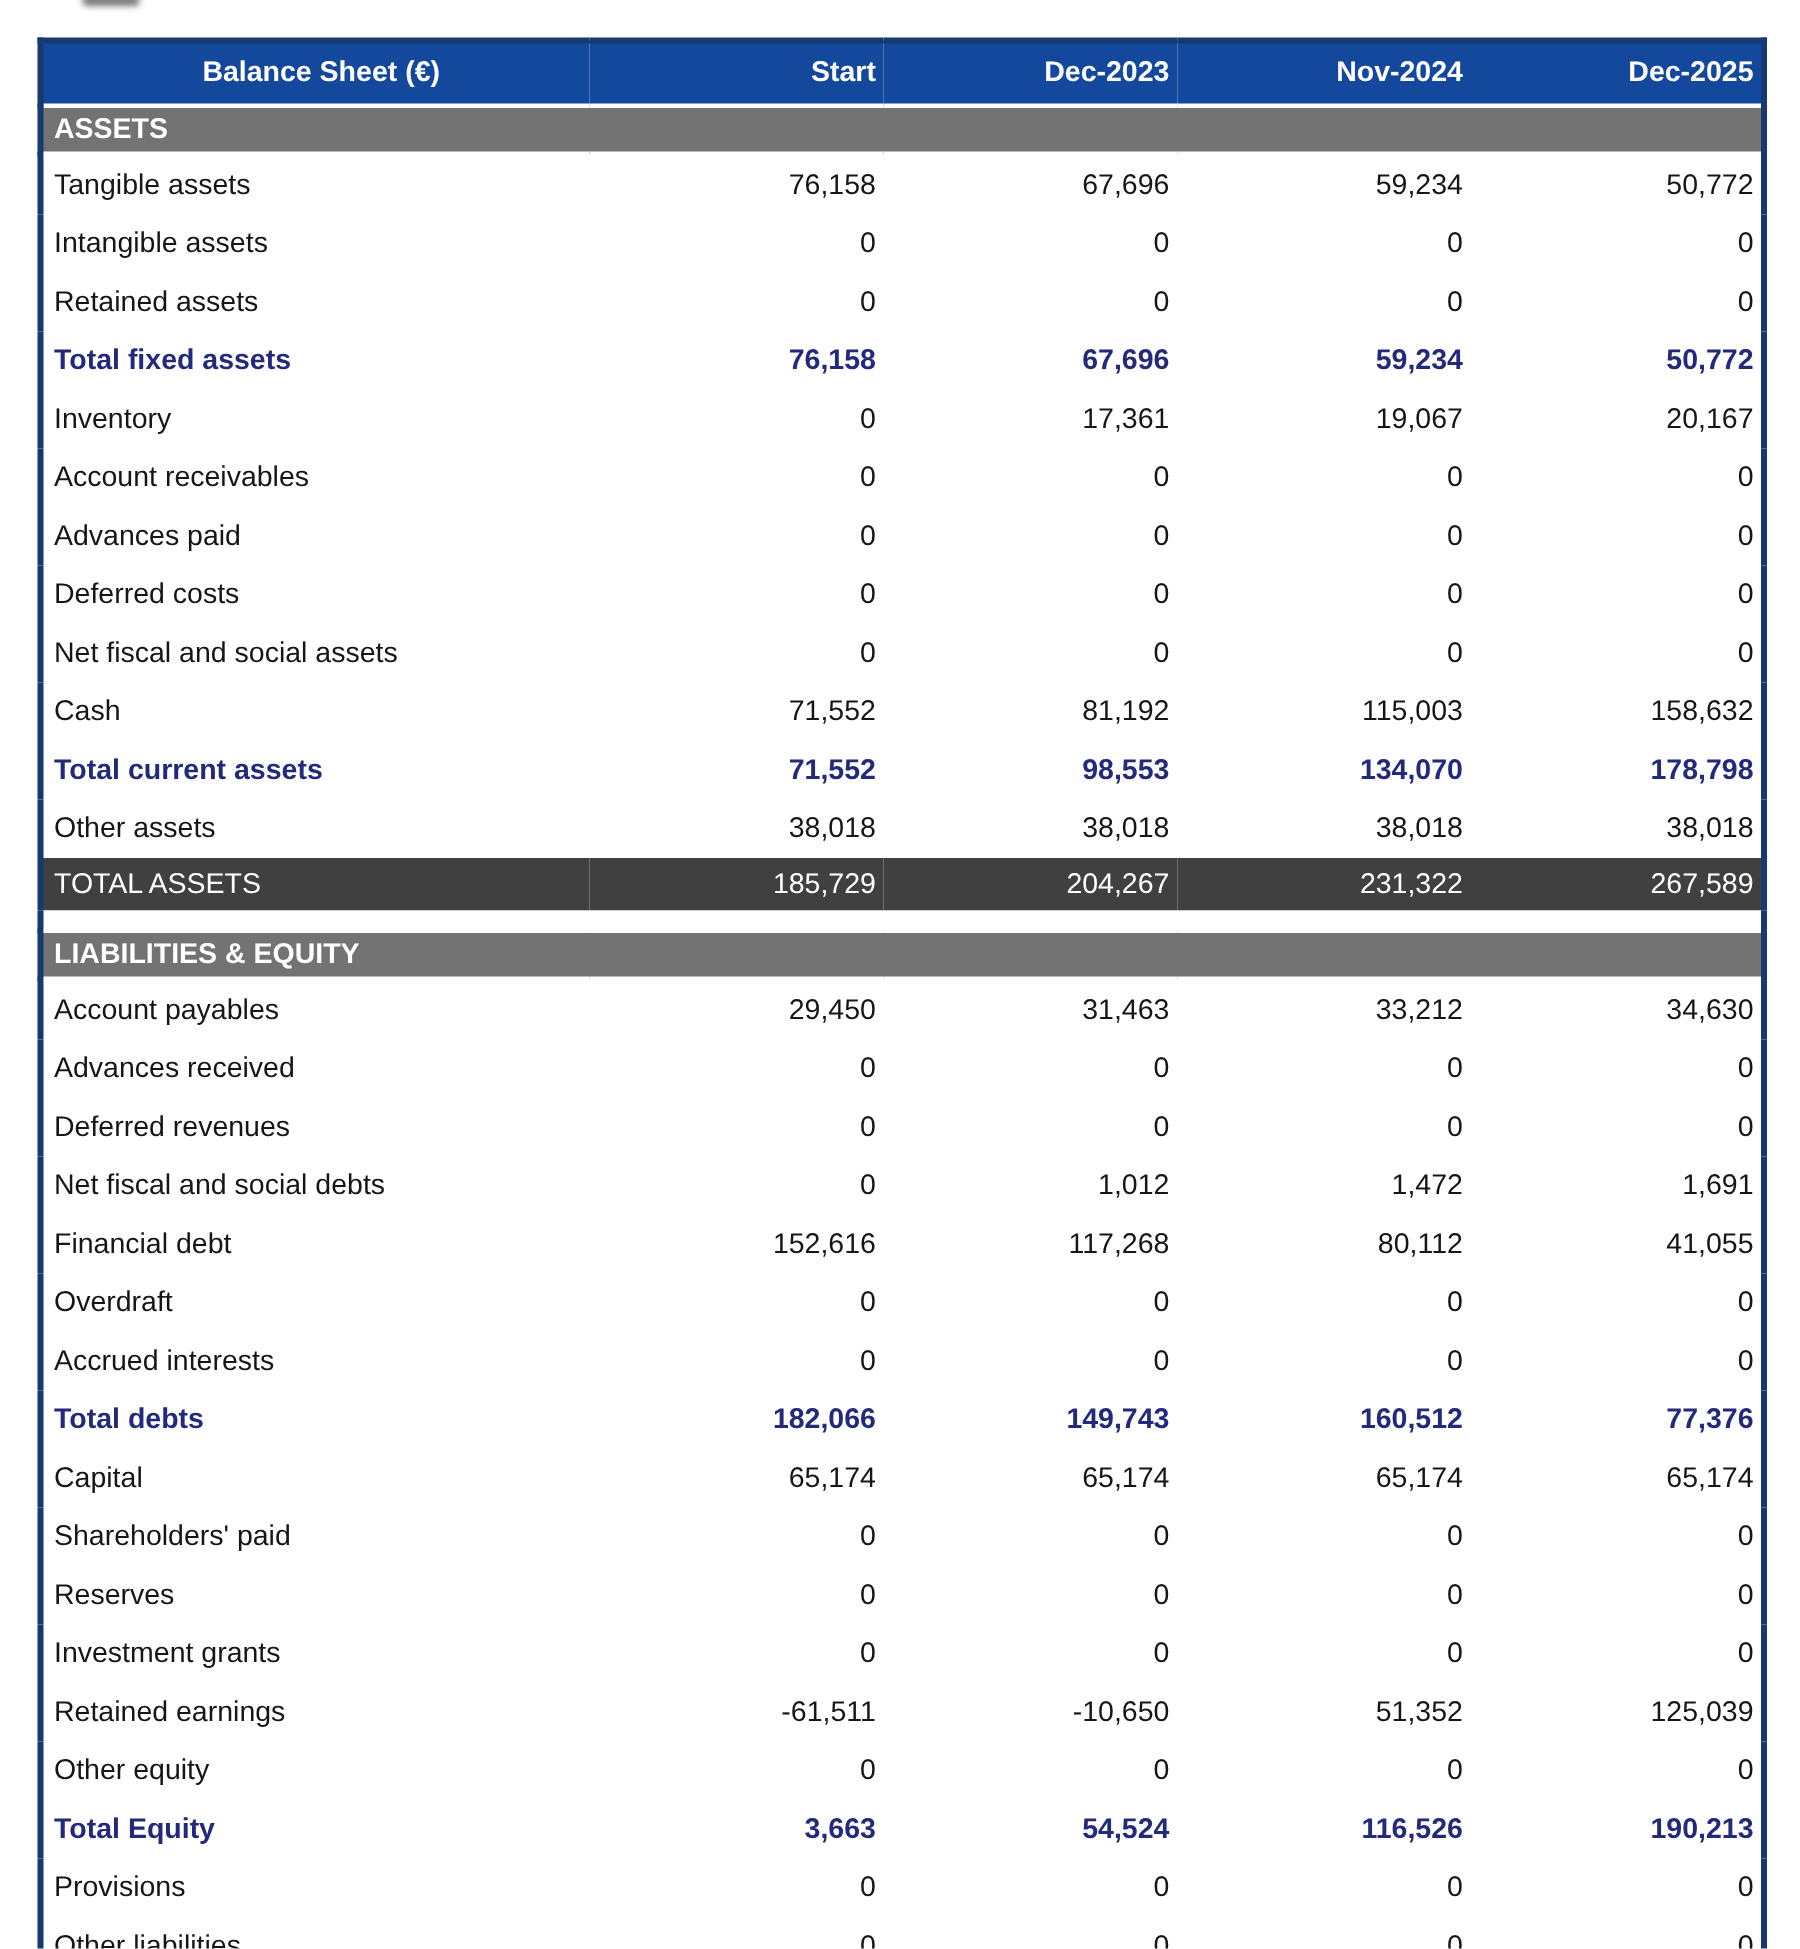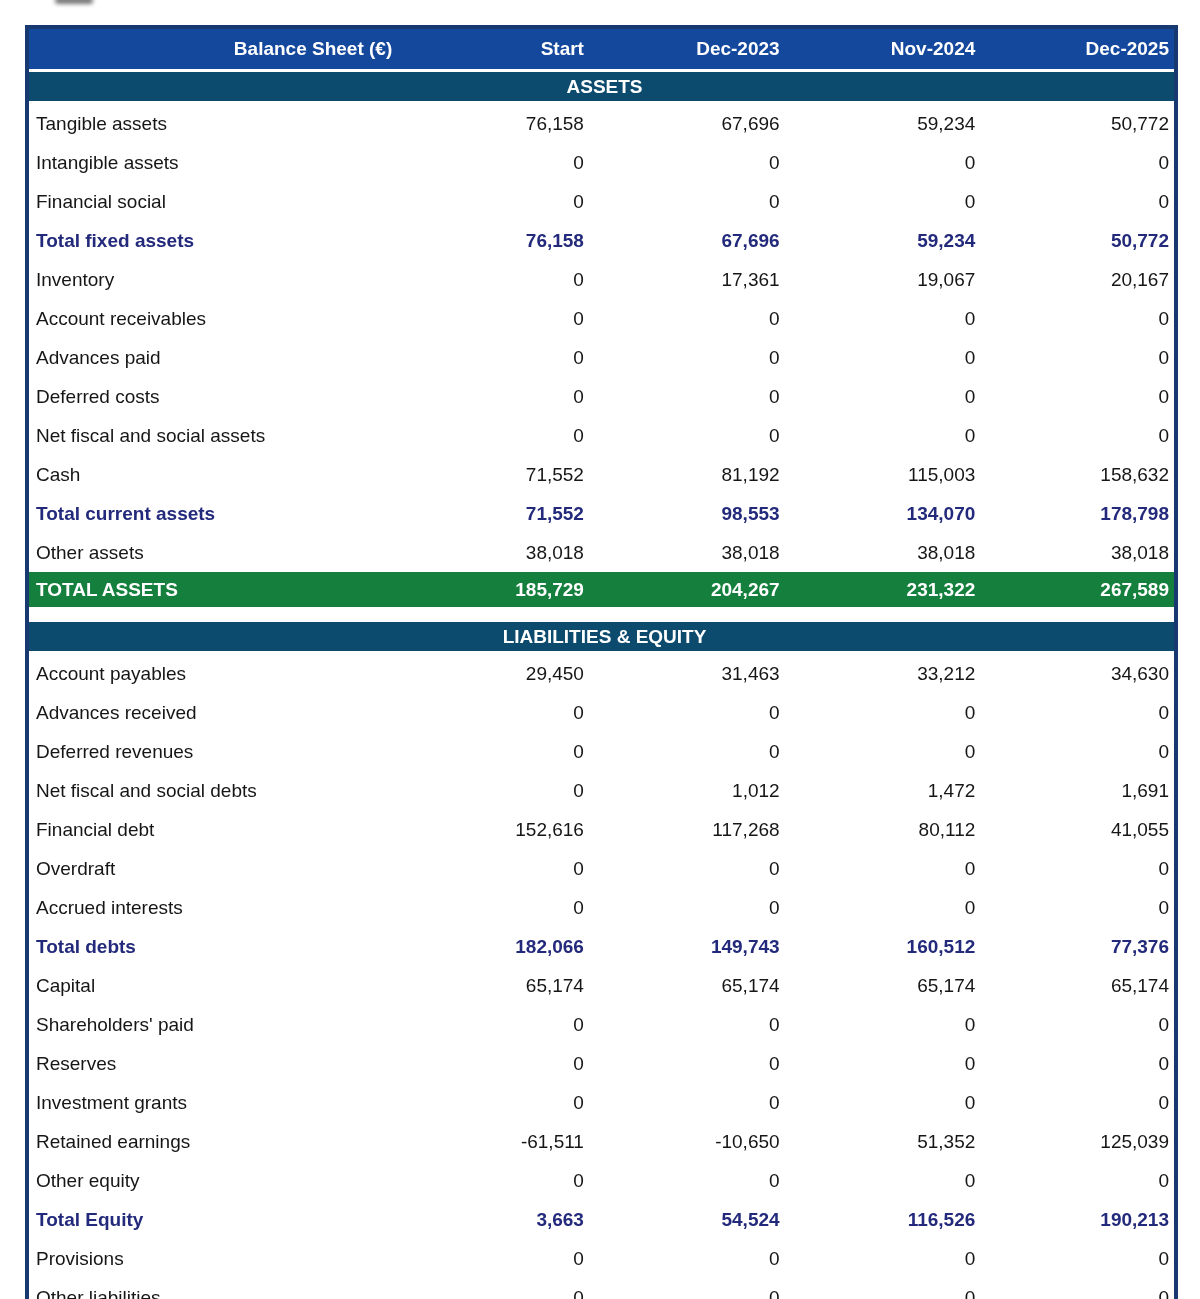--- a/index.html
+++ b/index.html
@@ -44,32 +44,32 @@
 
   
   .head-row th {
     background: #14489c;
     color: #ffffff;
     font-weight: bold;
     height: 38px;
     vertical-align: middle;
     white-space: nowrap;
   }
-  .head-row th.label-cell { text-align: right; padding-left: 7px; }
+  .head-row th.label-cell { text-align: center; padding-left: 7px; }
   .head-row th.num-cell   { text-align: right; padding-right: 5px; }
 
   
   .section-row td {
-    background: #0c4a6e;
+    background: #737373;
     color: #ffffff;
     font-weight: bold;
     height: 27px;
     border-top: 3px solid #ffffff;
     border-bottom: 3px solid #ffffff;
-    text-align: center;
+    text-align: left;
     padding-left: 7px;
     vertical-align: middle;
     white-space: nowrap;
   }
 
   
   .data-row td {
     background: #ffffff;
     color: #161616;
     height: 37px;
@@ -80,23 +80,23 @@
   .data-row td.num-cell   { text-align: right; padding-right: 5px; }
 
   
   .bold-row td {
     color: #232a7c;
     font-weight: bold;
   }
 
   
   .total-row td {
-    background: #15803d;
+    background: #404040;
     color: #ffffff;
-    font-weight: bold;
+    font-weight: normal;
     height: 33px;
     vertical-align: middle;
     white-space: nowrap;
   }
   .total-row td.label-cell { text-align: left; padding-left: 7px; }
   .total-row td.num-cell   { text-align: right; padding-right: 5px; }
 
   
   .spacer-row td {
     background: #ffffff;
@@ -139,21 +139,21 @@
           <td class="num-cell">50,772</td>
         </tr>
         <tr class="data-row">
           <td class="label-cell">Intangible assets</td>
           <td class="num-cell">0</td>
           <td class="num-cell">0</td>
           <td class="num-cell">0</td>
           <td class="num-cell">0</td>
         </tr>
         <tr class="data-row">
-          <td class="label-cell">Financial social</td>
+          <td class="label-cell">Retained assets</td>
           <td class="num-cell">0</td>
           <td class="num-cell">0</td>
           <td class="num-cell">0</td>
           <td class="num-cell">0</td>
         </tr>
         <tr class="data-row bold-row">
           <td class="label-cell">Total fixed assets</td>
           <td class="num-cell">76,158</td>
           <td class="num-cell">67,696</td>
           <td class="num-cell">59,234</td>

